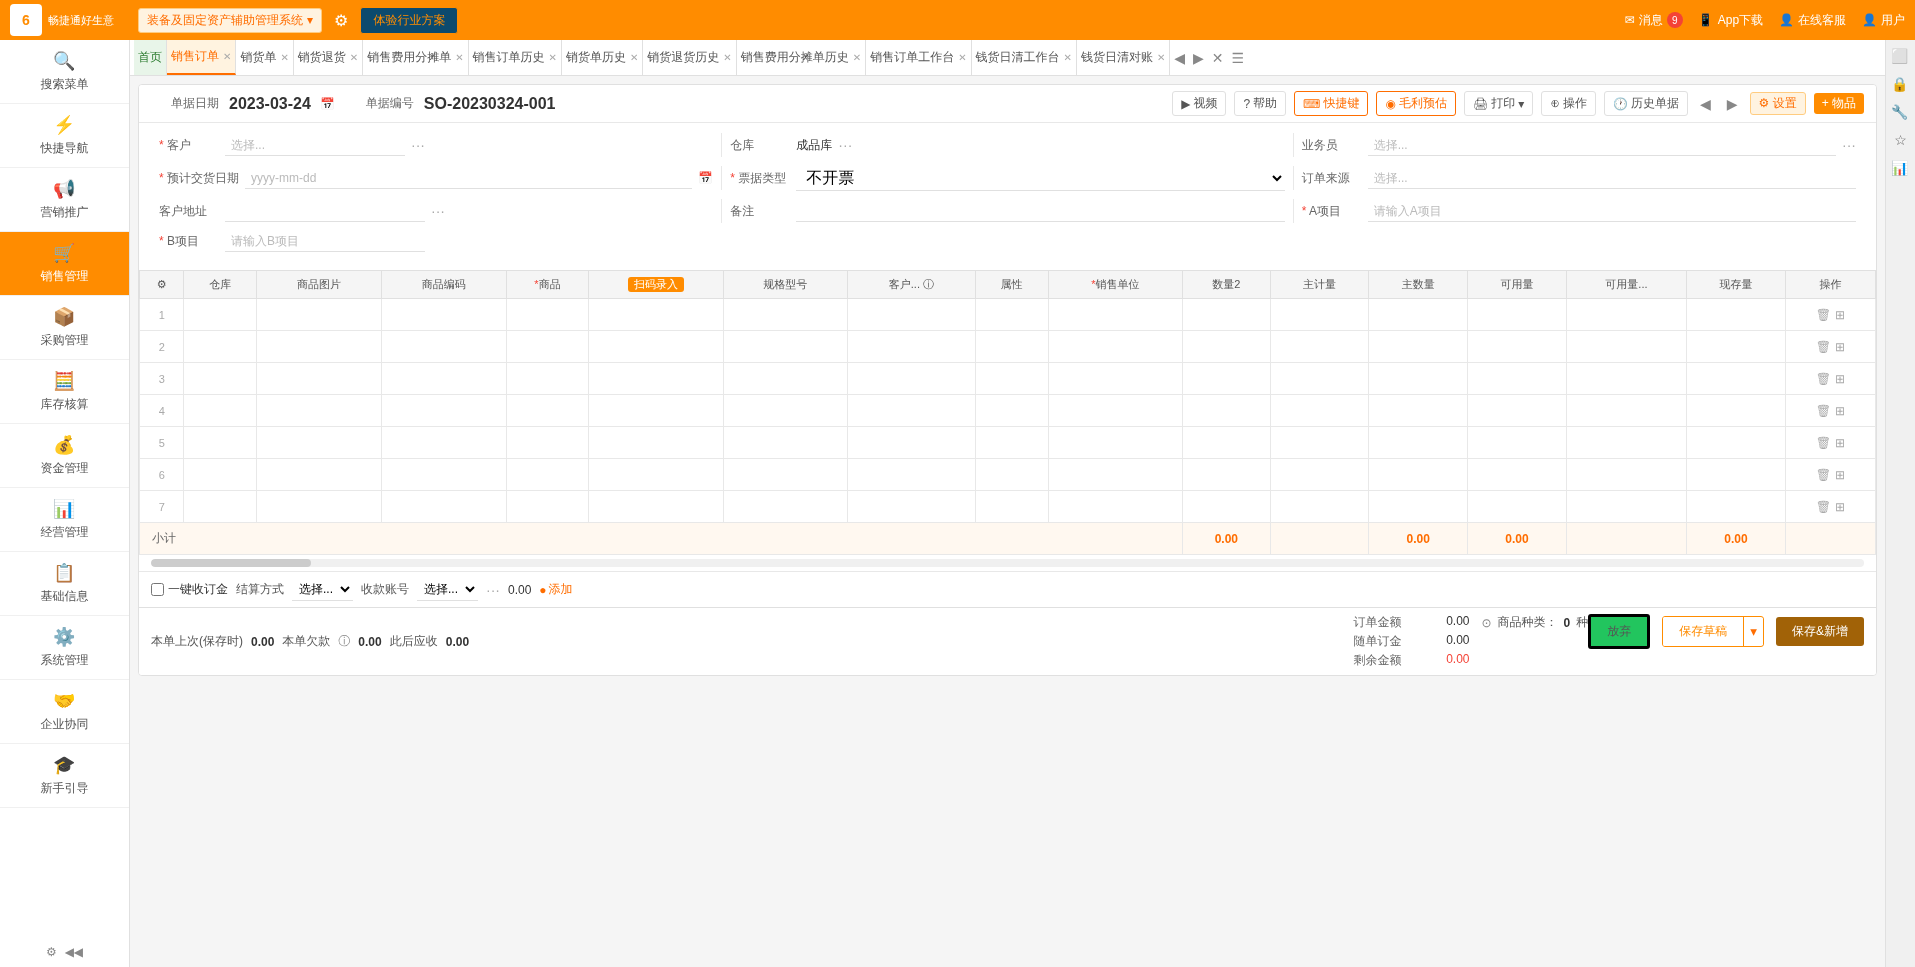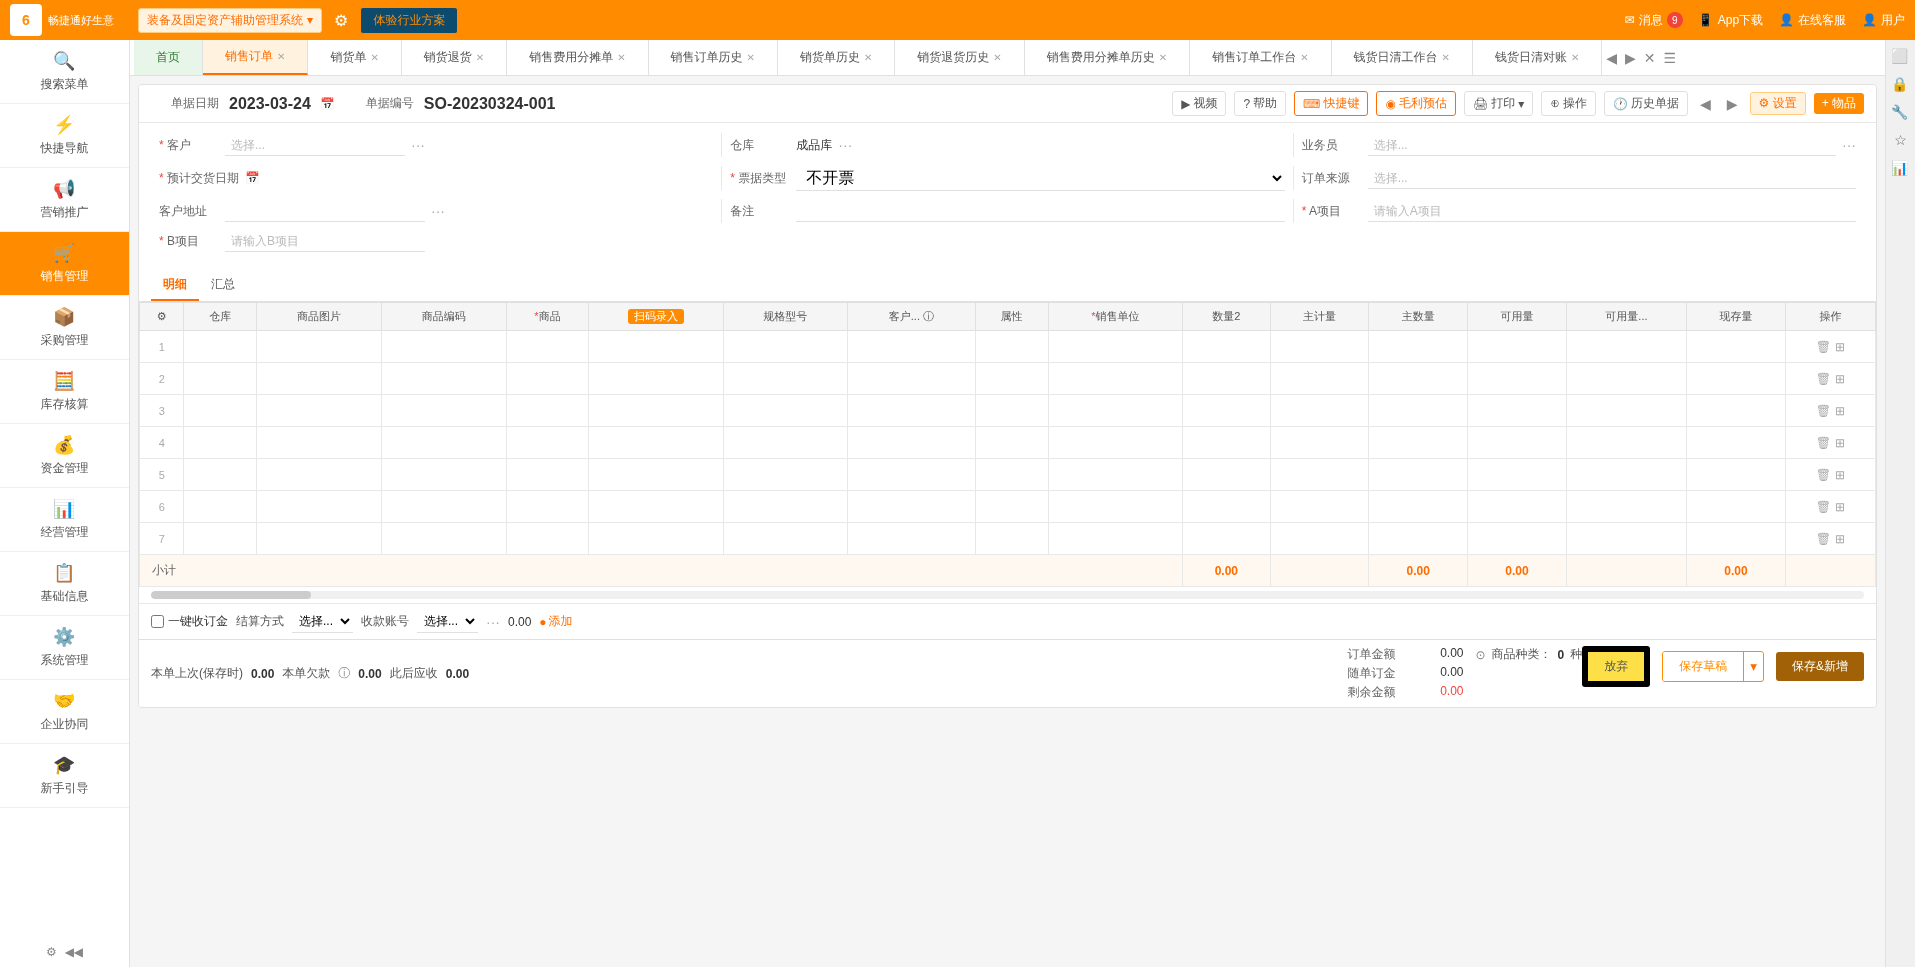--- a/index.html
+++ b/index.html
@@ -106,21 +106,21 @@
       background: #fff;
       border-bottom: 1px solid #e0e0e0;
       display: flex;
       align-items: center;
       padding: 0 4px;
       height: 36px;
       overflow: hidden;
     }
     .tab-item {
       display: flex; align-items: center; gap: 4px;
-      padding: 0 22px;
+      padding: 0 4px;
       height: 100%;
       cursor: pointer;
       font-size: 12px;
       color: #555;
       border-right: 1px solid #e0e0e0;
       white-space: nowrap;
     }
     .tab-item:first-child { background: #e8f5e9; color: #2e7d32; }
     .tab-item.active { background: #fff3e0; color: #ff6d00; border-bottom: 2px solid #ff6d00; }
     .tab-close { color: #aaa; font-size: 10px; cursor: pointer; }
@@ -292,21 +292,21 @@
     }
     .bottom-info { display: flex; align-items: center; gap: 8px; font-size: 12px; color: #555; }
     .bottom-actions { margin-left: auto; display: flex; align-items: center; gap: 12px; }
     .action-btn {
       padding: 6px 16px;
       border-radius: 3px;
       border: none;
       cursor: pointer;
       font-size: 12px;
     }
-    .action-btn.discard { background: #fde047; border: 6px solid #000000; color: #555; }
+    .action-btn.discard { background: #22c55e; border: 3px solid #000000; color: #555; }
     .action-btn.save-draft { background: #fff; border: 1px solid #ff8c00; color: #ff8c00; }
     .action-btn.save-new { background: #a16207; color: #fff; }
 
     
     .order-summary {
       display: flex;
       flex-direction: column;
       align-items: flex-end;
       gap: 2px;
       font-size: 12px;
@@ -607,20 +607,21 @@
             <div class="field-group">
               <span class="field-label">业务员</span>
               <input class="field-input" placeholder="选择..." style="">
               <span class="field-dots">···</span>
             </div>
           </div>
 
           <div class="field-row">
             <div class="field-group">
               <span class="field-label required">预计交货日期</span>
+              <input class="field-input" placeholder="yyyy-mm-dd" style="">
               <span style="color:#888;cursor:pointer;">📅</span>
             </div>
             <div class="field-divider"></div>
             <div class="field-group">
               <span class="field-label required">票据类型</span>
               <select class="field-select">
                 <option>不开票</option>
                 <option>增值税普通发票</option>
                 <option>增值税专用发票</option>
               </select>
@@ -651,24 +652,20 @@
           </div>
 
           <div class="field-row">
             <div class="field-group">
               <span class="field-label required">B项目</span>
               <input class="field-input" placeholder="请输入B项目" style="max-width: 200px;">
             </div>
           </div>
         </div>
 
-        <div class="detail-tabs">
-          <div class="detail-tab active">明细</div>
-          <div class="detail-tab">汇总</div>
-        </div>
 
         <div class="detail-table-wrap">
           <table class="detail-table">
             <thead>
               <tr>
                 <th>⚙</th>
                 <th>仓库</th>
                 <th>商品图片</th>
                 <th>商品编码</th>
                 <th><span class="th-required">*</span>商品</th>

